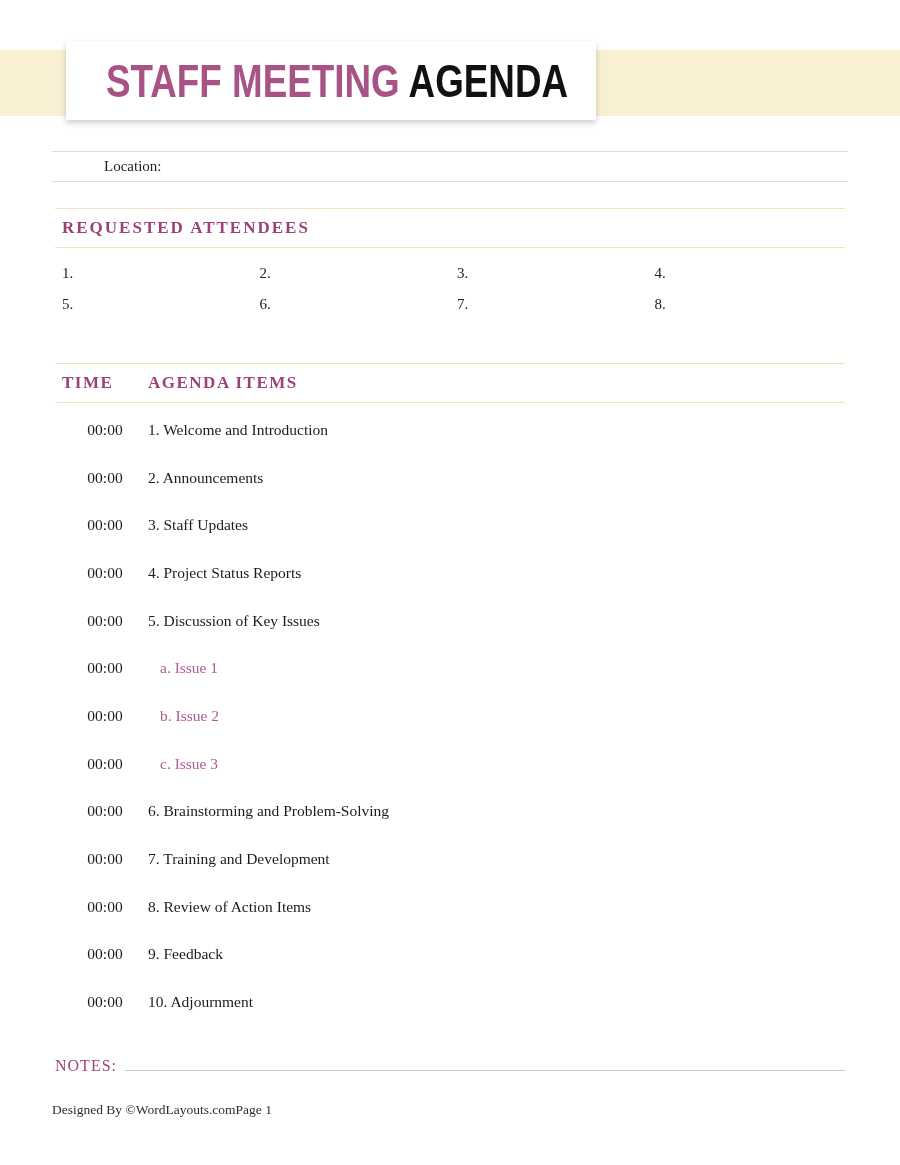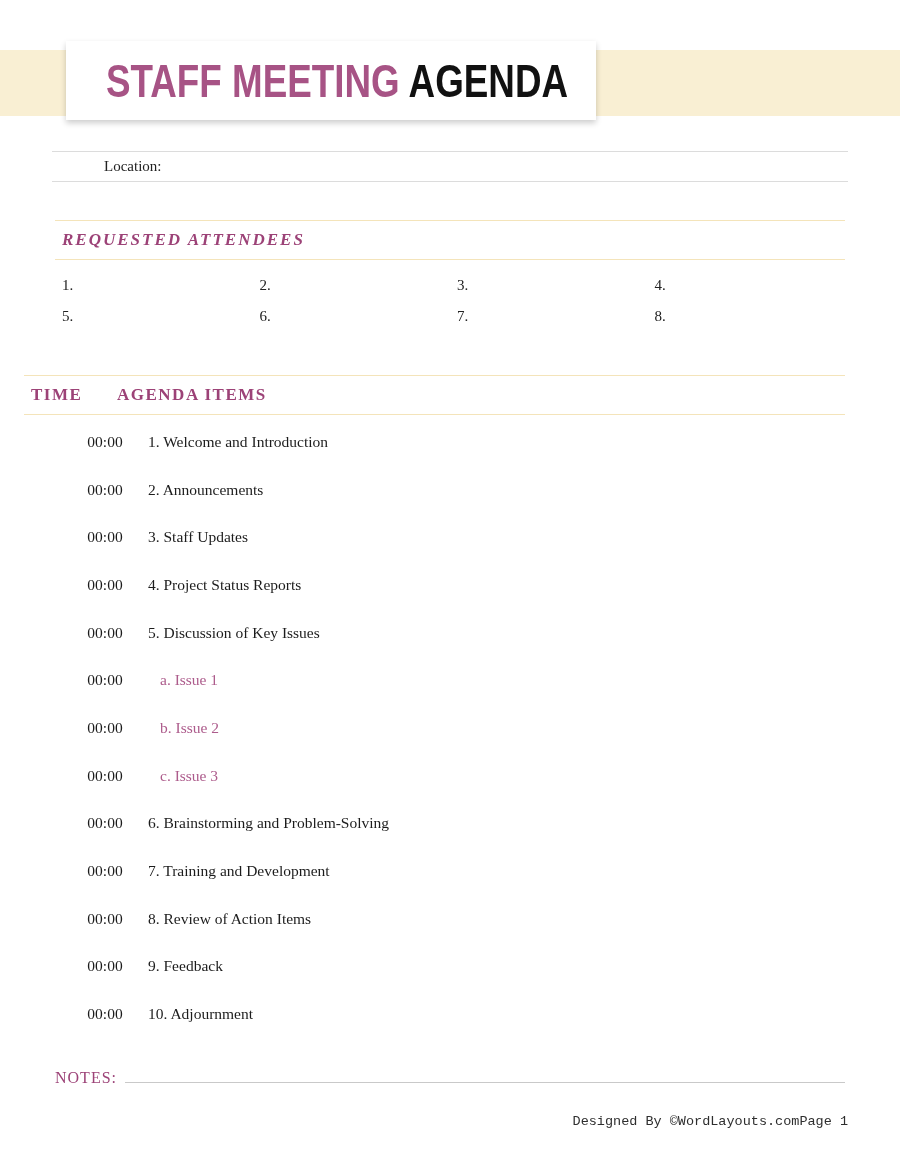--- a/index.html
+++ b/index.html
@@ -44,42 +44,41 @@
     height: 29px;
     display: flex;
   }
   .meta-cell { flex: 1; font-size: 15px; line-height: 29px; color: #222; }
   .meta-cell:nth-child(1) { padding-left: 52px; }
   .meta-cell:nth-child(2) { padding-left: 52px; }
   .meta-cell:nth-child(3) { padding-left: 46px; }
 
   
   .section-head {
-    margin: 38px 55px 0 55px;
+    margin: 26px 55px 0 55px;
     border-top: 1px solid #f4e4ba;
     border-bottom: 1px solid #f4e4ba;
     padding: 8px 0 9px 7px;
     font-weight: 700; font-size: 17px; line-height: 21px;
     letter-spacing: 2px;
     color: #9c4277;
-    font-style: italic;
   }
 
   
   .att-grid {
     margin: 0 55px;
     padding-top: 10px;
     display: grid;
     grid-template-columns: repeat(4, 1fr);
   }
   .att-slot { font-size: 15px; line-height: 31px; padding-left: 7px; color: #222; }
 
   
   .agenda-head {
-    margin: 43px 55px 0 24px;
+    margin: 43px 55px 0 55px;
     border-top: 1px solid #f4e4ba;
     border-bottom: 1px solid #f4e4ba;
     padding: 8px 0 9px 0;
     display: flex;
     font-weight: 700; font-size: 17px; line-height: 21px;
     letter-spacing: 1.5px;
     color: #9c4277;
   }
   .agenda-head .col-time { padding-left: 7px; width: 86px; }
   .agenda-rows { margin: 0 55px; padding-top: 3px; }
@@ -96,22 +95,22 @@
   }
   .notes-line {
     flex: 1; margin-left: 8px;
     border-bottom: 1px solid #c9c9c9;
     height: 14px;
   }
 
   
   .footer {
     margin: 27px 52px 0 52px;
-    display: flex; justify-content: flex-end;
-    font-family: Liberation Mono, monospace;
+    display: flex; justify-content: flex-start;
+    font-family: Liberation Serif, serif;
     font-size: 13.5px; color: #2e2e2e;
   }
 </style>
 </head>
 <body>
 
 <div class="page">
 
   <div class="header">
     <div class="cream-strip"></div>

